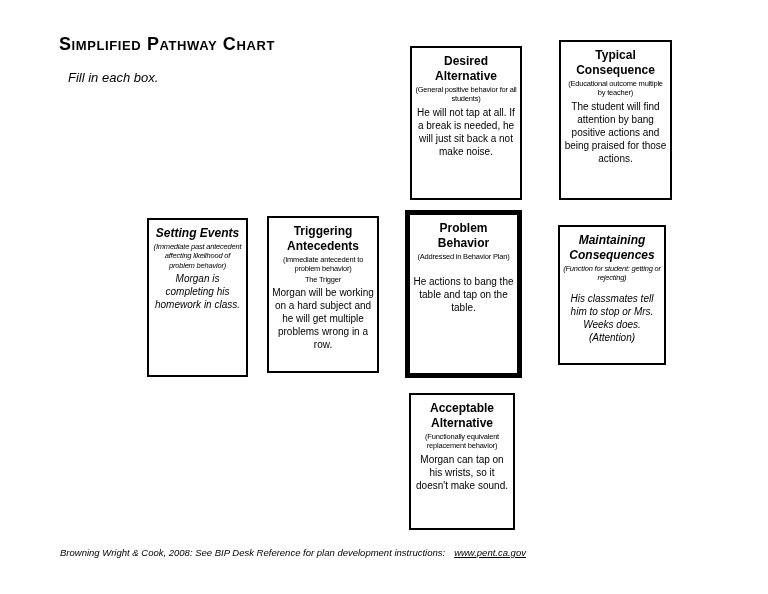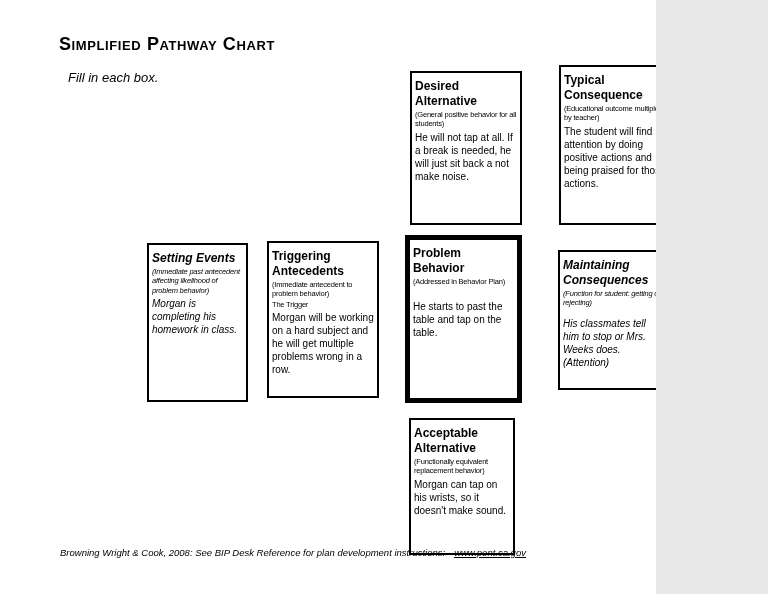--- a/index.html
+++ b/index.html
@@ -1,18 +1,18 @@
 <!DOCTYPE html>
 <html><head>
 <meta charset="utf-8">
 <style>
   html, body { margin: 0; padding: 0; background: #e8e8e8; }
   .page {
     position: relative;
-    width: 656px;
+    width: 768px;
     height: 594px;
     background: #ffffff;
     font-family: "Liberation Sans", sans-serif;
     color: #000000;
     overflow: hidden;
   }
   .page-title {
     position: absolute;
     left: 59px;
     top: 34px;
@@ -26,23 +26,22 @@
     left: 68px;
     top: 70px;
     font-size: 13px;
     font-style: italic;
   }
   .box {
     position: absolute;
     box-sizing: border-box;
     border: 2px solid #000000;
     background: #ffffff;
-    text-align: left;
+    text-align: center;
     padding: 6px 3px 3px 3px;
-    margin-top: 25px;
   }
   .box.thick { border-width: 5px; }
   .box-title {
     font-weight: bold;
     font-size: 12px;
     line-height: 1.25;
   }
   .box-sub {
     font-size: 7.5px;
     line-height: 1.25;
@@ -79,40 +78,40 @@
 
   <div class="box" style="left:410px; top:46px; width:112px; height:154px;">
     <div class="box-title">Desired Alternative</div>
     <div class="box-sub">(General positive behavior for all students)</div>
     <div class="box-body">He will not tap at all. If a break is needed, he will just sit back a not make noise.</div>
   </div>
 
   <div class="box" style="left:559px; top:40px; width:113px; height:160px;">
     <div class="box-title">Typical Consequence</div>
     <div class="box-sub">(Educational outcome multiple by teacher)</div>
-    <div class="box-body">The student will find attention by doing positive actions and being praised for those actions.</div>
+    <div class="box-body">The student will find attention by bang positive actions and being praised for those actions.</div>
   </div>
 
   <div class="box" style="left:147px; top:218px; width:101px; height:159px;font-style:italic;">
     <div class="box-title">Setting Events</div>
     <div class="box-sub">(Immediate past antecedent affecting likelihood of problem behavior)</div>
     <div class="box-body">Morgan is completing his homework in class.</div>
   </div>
 
   <div class="box" style="left:267px; top:216px; width:112px; height:157px;">
     <div class="box-title">Triggering Antecedents</div>
     <div class="box-sub">(Immediate antecedent to problem behavior)</div>
     <div class="box-sub">The Trigger</div>
     <div class="box-body">Morgan will be working on a hard subject and he will get multiple problems wrong in a row.</div>
   </div>
 
   <div class="box thick" style="left:405px; top:210px; width:117px; height:168px;">
     <div class="box-title">Problem Behavior</div>
     <div class="box-sub">(Addressed in Behavior Plan)</div>
-    <div class="box-body gap-lg">He starts to past the table and tap on the table.</div>
+    <div class="box-body gap-lg">He actions to bang the table and tap on the table.</div>
   </div>
 
   <div class="box" style="left:558px; top:225px; width:108px; height:140px;font-style:italic;">
     <div class="box-title">Maintaining Consequences</div>
     <div class="box-sub">(Function for student: getting or rejecting)</div>
     <div class="box-body gap-md">His classmates tell him to stop or Mrs. Weeks does. (Attention)</div>
   </div>
 
   <div class="box" style="left:409px; top:393px; width:106px; height:137px;">
     <div class="box-title">Acceptable Alternative</div>

